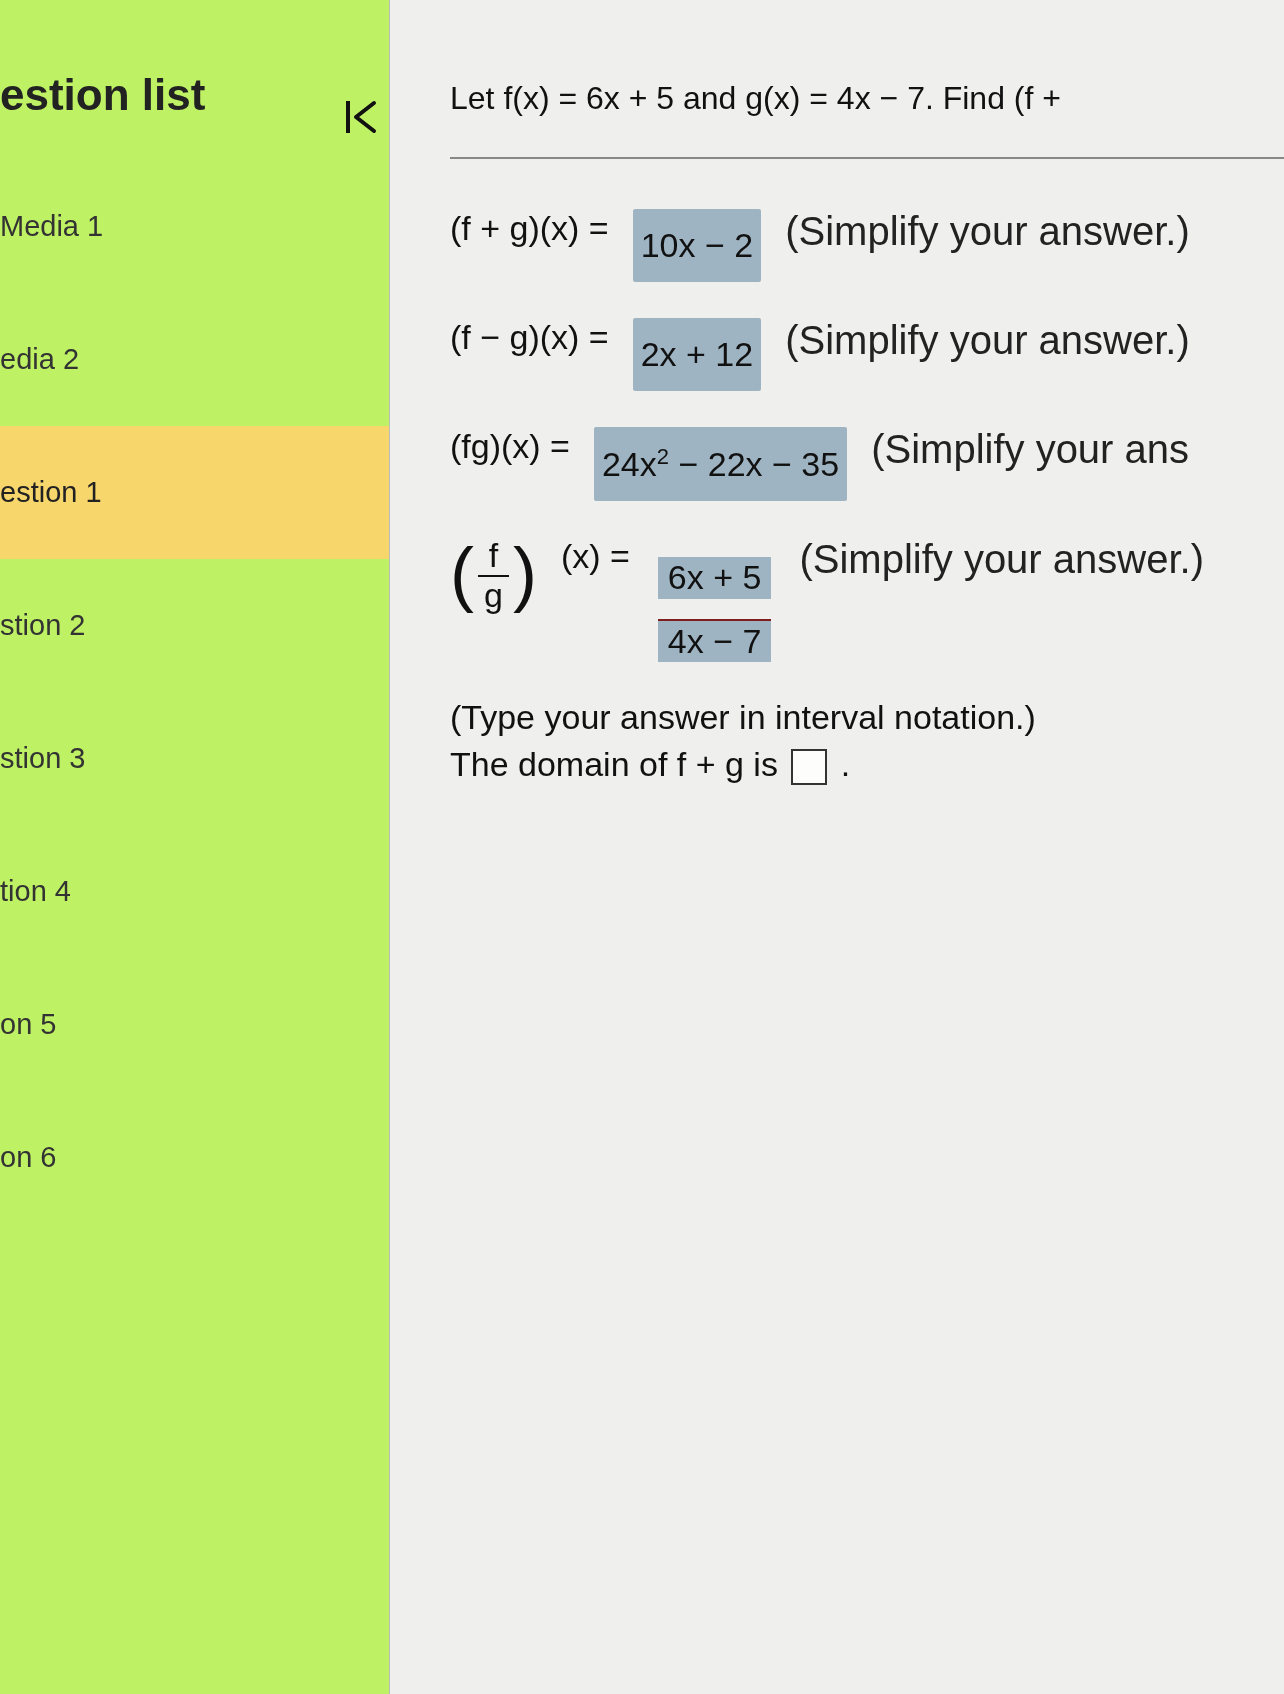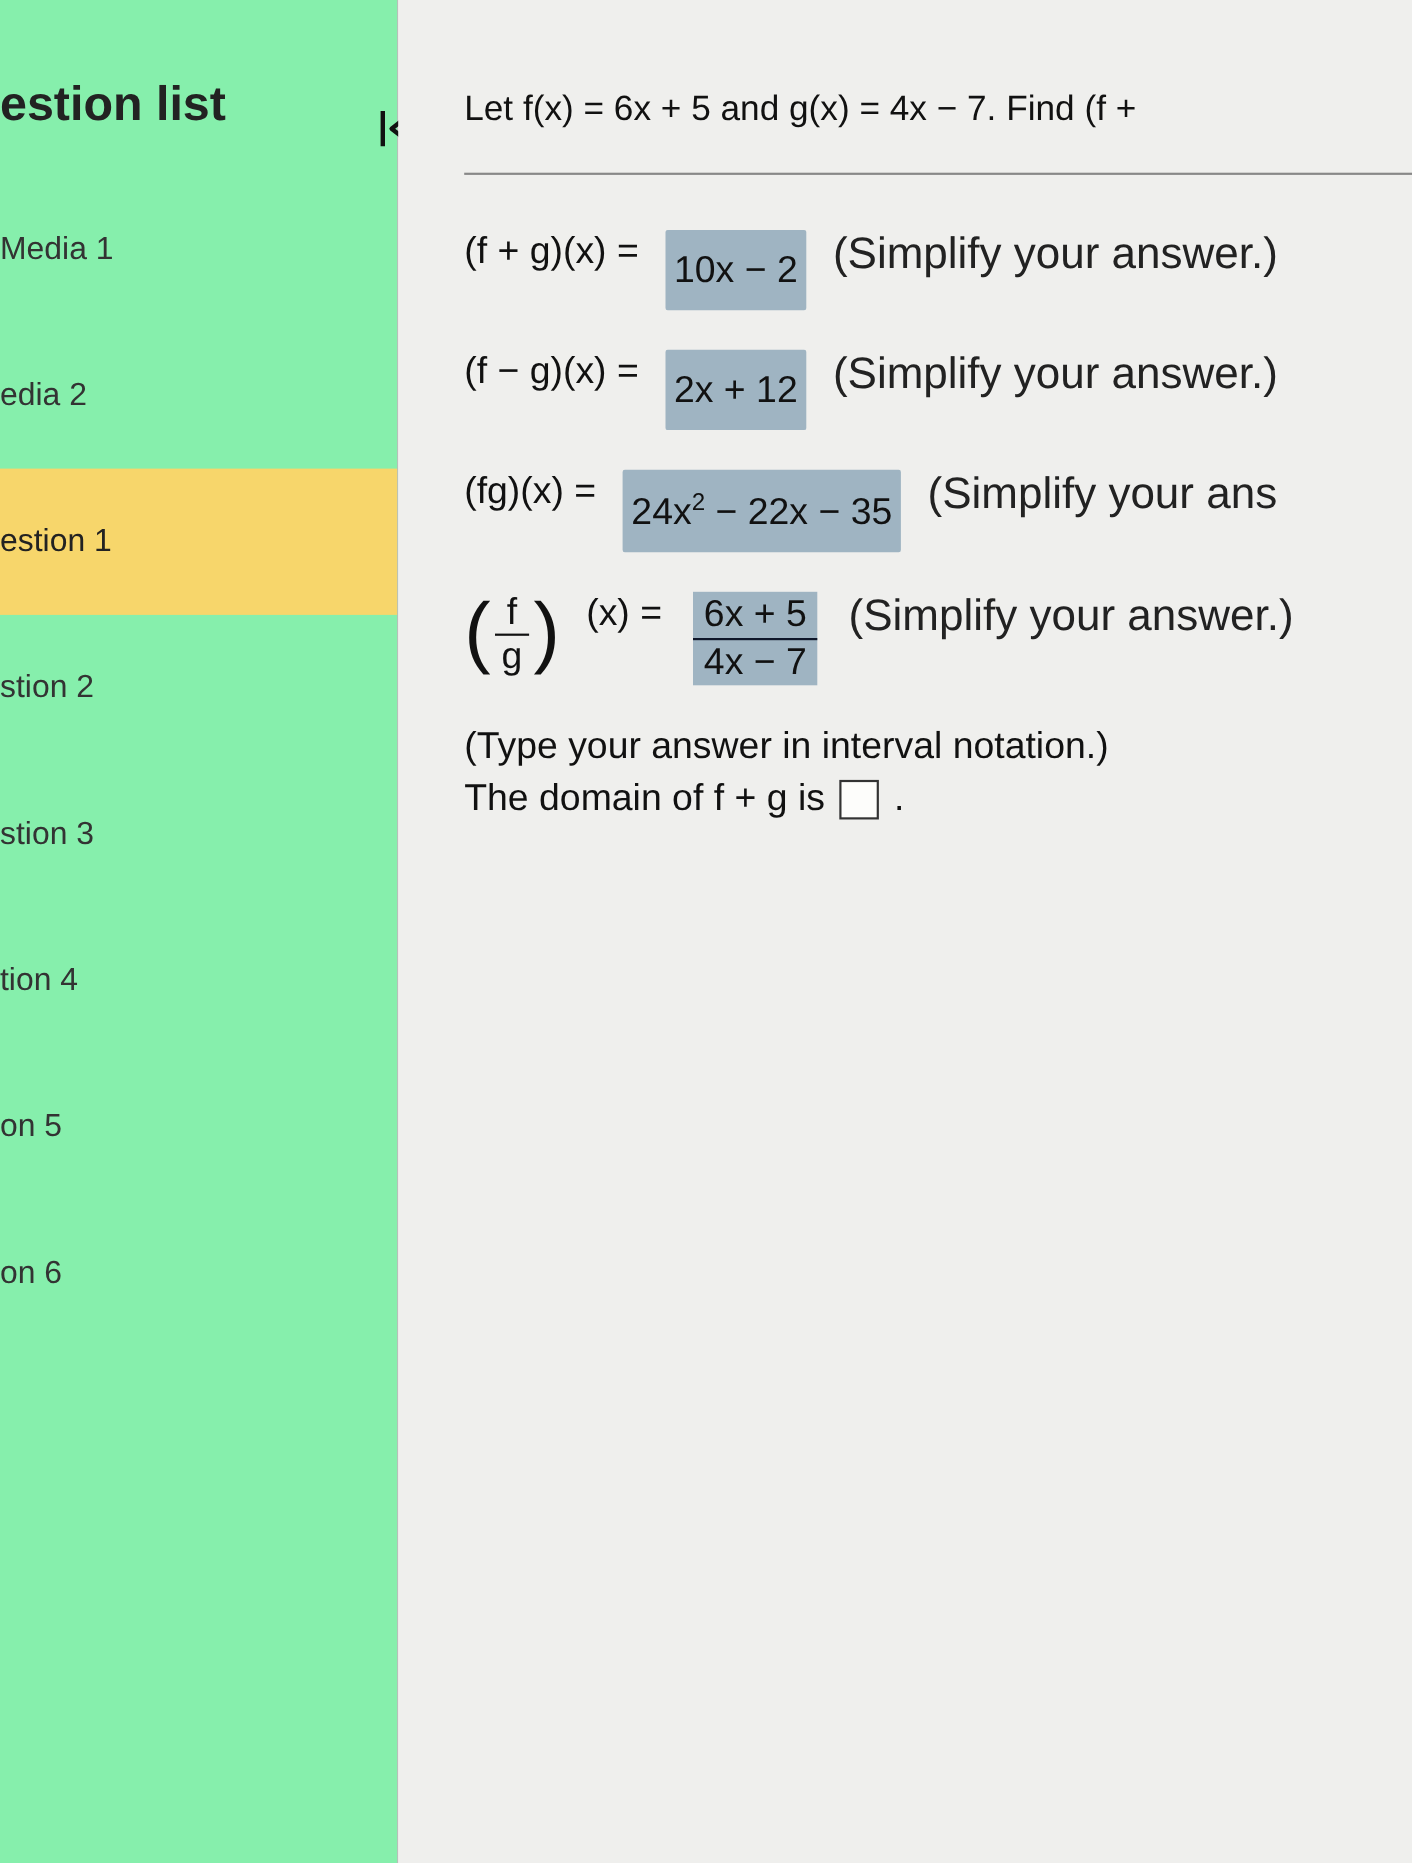--- a/index.html
+++ b/index.html
@@ -5,22 +5,22 @@
     * { box-sizing: border-box; margin: 0; padding: 0; }
     body {
       font-family: Arial, Helvetica, sans-serif;
       background: #e8e8e6;
       width: 1284px;
       height: 1694px;
       overflow: hidden;
       display: flex;
     }
     .sidebar {
-      width: 362px;
-      background: #86efac;
+      width: 390px;
+      background: #bef264;
       border-right: 1px solid #bbb;
       padding-top: 40px;
       display: flex;
       flex-direction: column;
     }
     .sidebar-title {
       font-size: 44px;
       font-weight: bold;
       color: #222;
       padding: 30px 0 40px 0;
@@ -100,23 +100,23 @@
       align-items: center;
       vertical-align: middle;
       margin: 0 4px;
       line-height: 1.1;
     }
     .fraction .num { padding: 0 6px; }
     .fraction .den {
       border-top: 2px solid #111;
       padding: 0 6px;
     }
-    .fraction.boxed .num, .fraction.boxed .den { background: #9fb4c2; }
+    .fraction.boxed .num, .fraction.boxed .den { background: #9fb4c2; margin-top: 20px; }
     .fraction.boxed .num { padding: 2px 10px; }
-    .fraction.boxed .den { padding: 2px 10px; border-top: 2px solid #0f172a; }
+    .fraction.boxed .den { padding: 2px 10px; border-top: 2px solid #7f1d1d; }
     .paren-frac {
       display: inline-flex;
       align-items: center;
       font-size: 34px;
     }
     .big-paren {
       font-size: 72px;
       line-height: 0.8;
       font-weight: 200;
       position: relative;

